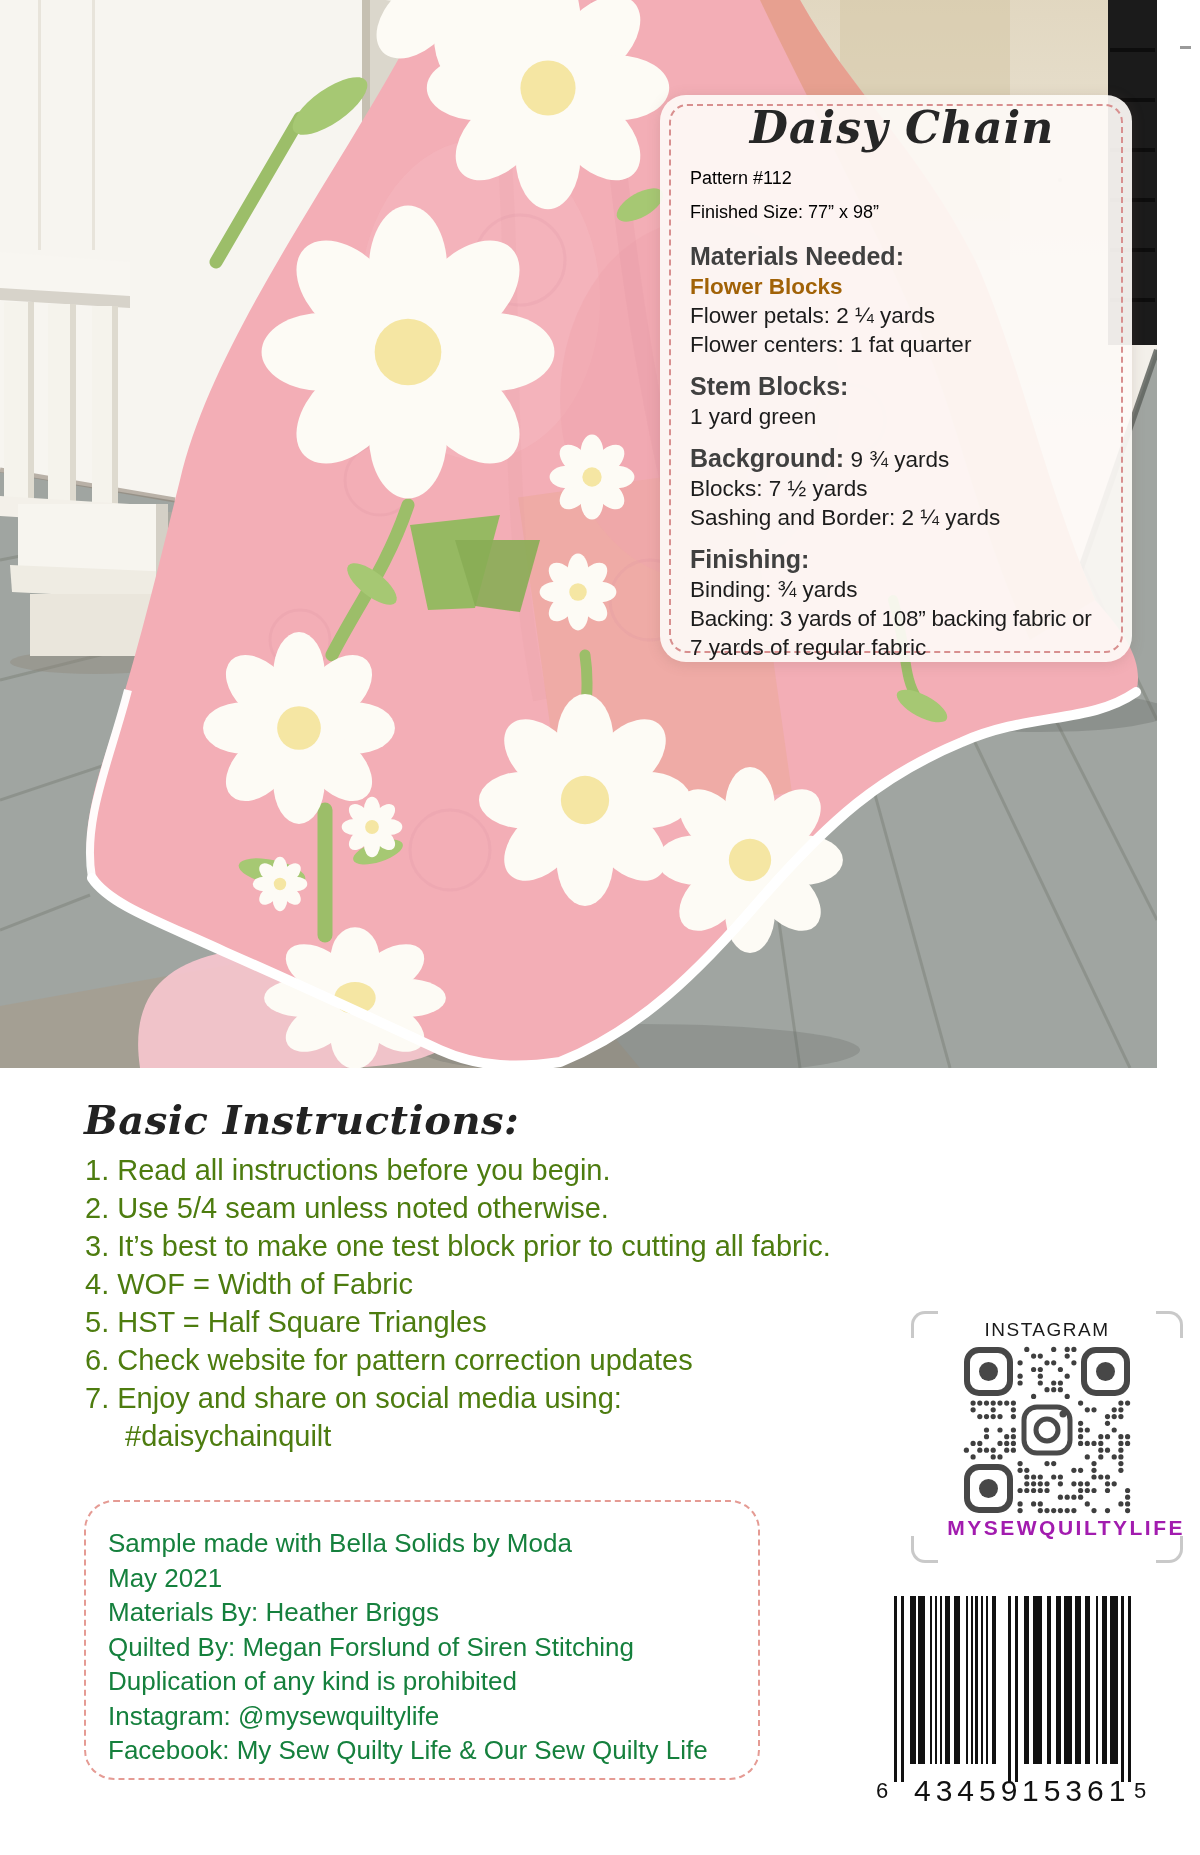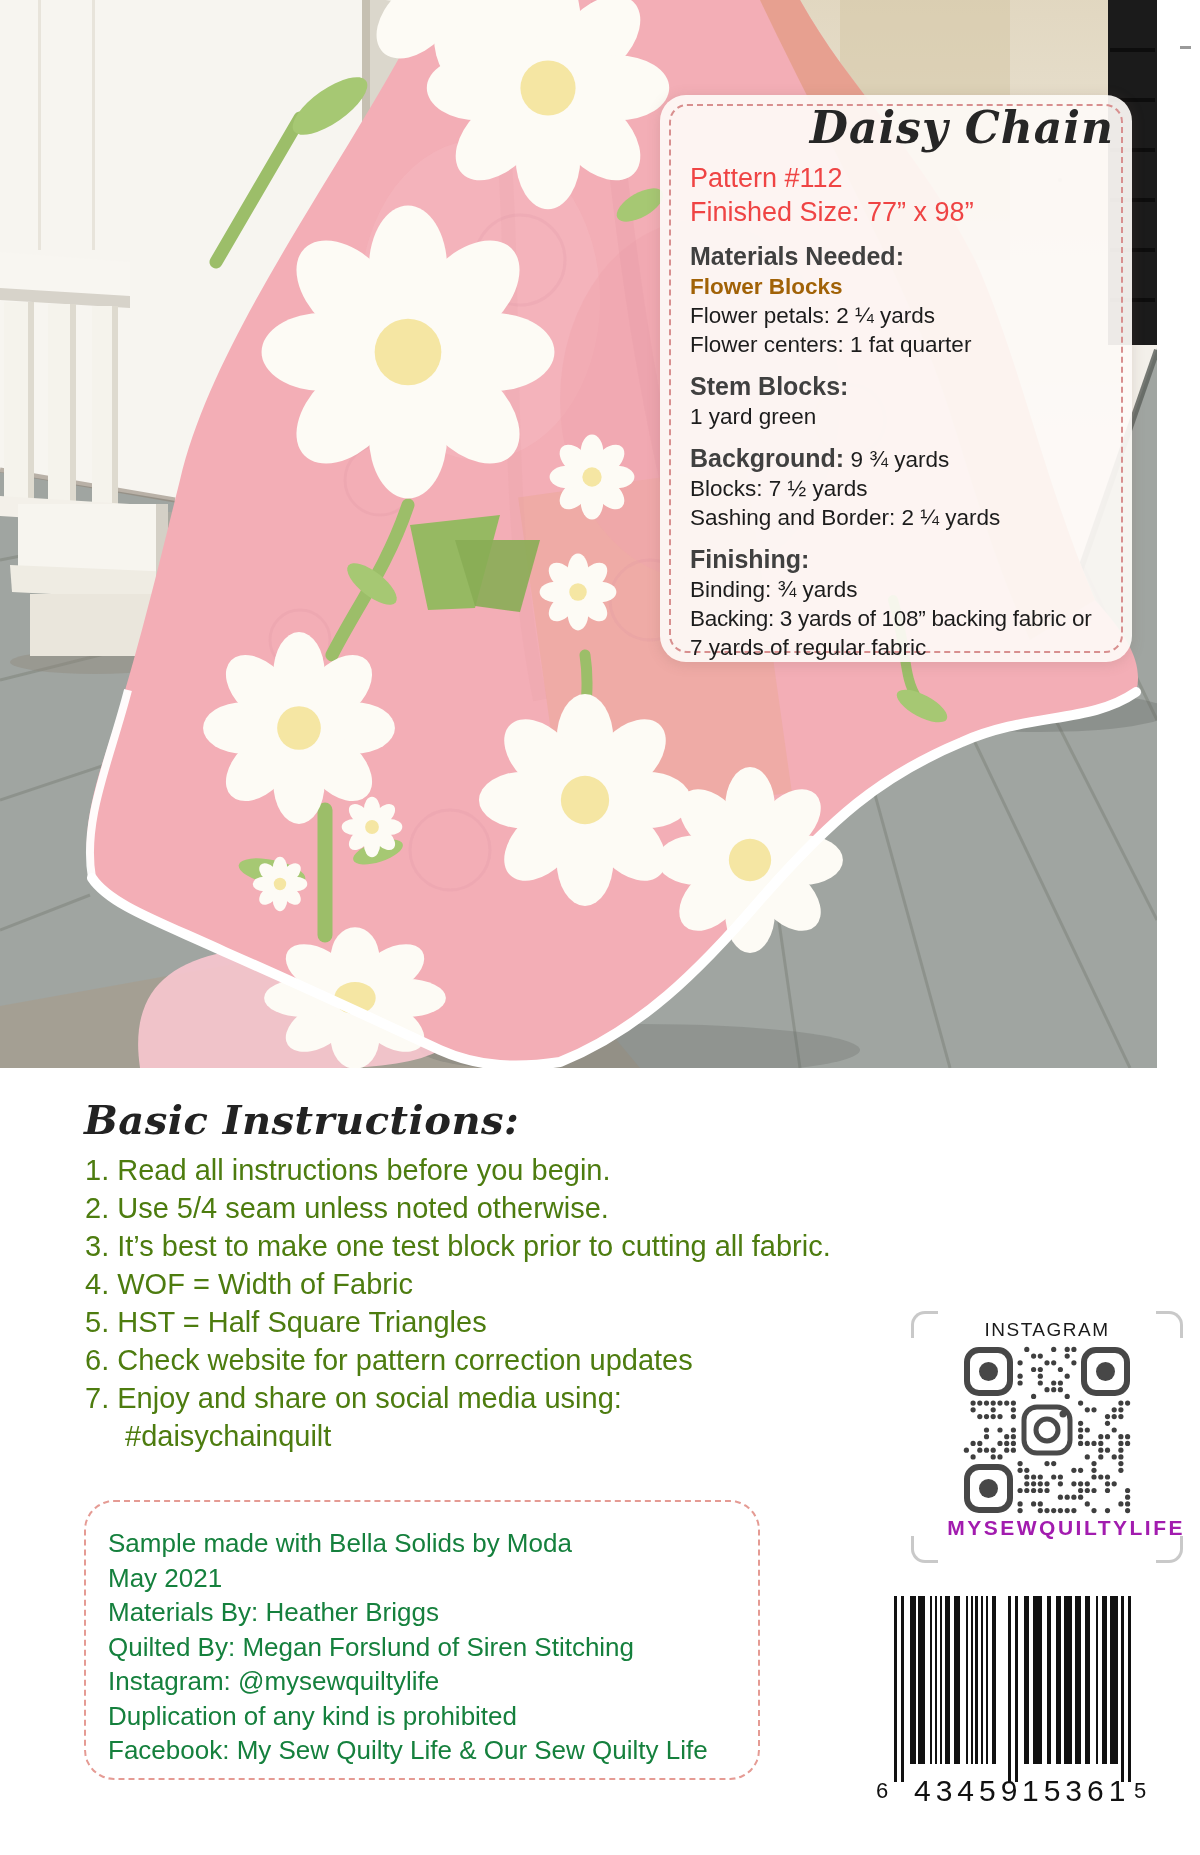--- a/index.html
+++ b/index.html
@@ -11,23 +11,23 @@
   .photo svg{display:block;}
 
   .corner-dash{position:absolute;left:1180px;top:46px;width:11px;height:3px;background:#9a9a9a;}
 
   
   .info-box{position:absolute;left:660px;top:95px;width:472px;height:567px;
             background:rgba(253,250,246,0.93);border-radius:26px;
             box-shadow:0 2px 14px rgba(120,90,80,0.18);}
   .info-box .dash{position:absolute;inset:9px;border:2px dashed #d88f8f;border-radius:18px;pointer-events:none;}
   .info-content{position:relative;padding:8px 18px 0 30px;}
-  .ib-title{text-align:right;font-family:"DejaVu Serif",serif;font-style:italic;font-weight:700;
+  .ib-title{text-align:center;font-family:"DejaVu Serif",serif;font-style:italic;font-weight:700;
             font-size:44px;line-height:50px;color:#262626;letter-spacing:1px;}
-  .ib-big{font-size:27px;line-height:34px;color:#ef4444;margin-top:0;}
+  .ib-big{font-size:18px;line-height:34px;color:#000000;margin-top:0;}
   .ib-top{margin-top:8px;}
   .group{margin-top:12px;}
   .ib-h{font-size:25px;font-weight:700;line-height:31px;color:#404040;}
   .ib-sh{font-size:22.5px;font-weight:700;line-height:29px;color:#a16207;}
   .ib-t{font-size:22.5px;line-height:29px;color:#1c1c1c;}
   .nowrap{white-space:nowrap;letter-spacing:-0.3px;}
 
   
   .basic-heading{position:absolute;left:84px;top:1096px;
       font-family:"DejaVu Serif",serif;font-style:italic;font-weight:700;
@@ -446,22 +446,22 @@
       <circle cx="100" cy="68" r="3.5" fill="#4a4a4a"></circle>
     </svg>
     <div class="insta-handle">MYSEWQUILTYLIFE</div>
   </div>
 
   <div class="credits">
     <div>Sample made with Bella Solids by Moda</div>
     <div>May 2021</div>
     <div>Materials By: Heather Briggs</div>
     <div>Quilted By: Megan Forslund of Siren Stitching</div>
+    <div>Duplication of any kind is prohibited</div>
     <div>Instagram: @mysewquiltylife</div>
-    <div>Duplication of any kind is prohibited</div>
     <div>Facebook: My Sew Quilty Life &amp; Our Sew Quilty Life</div>
   </div>
 
   <div class="barcode">
     <svg width="278" height="214" viewBox="0 0 278 214" xmlns="http://www.w3.org/2000/svg">
       <g id="bars-g" fill="#111">
           <rect x="22" y="4" width="3" height="186"></rect>
           <rect x="29" y="4" width="3" height="186"></rect>
           <rect x="38" y="4" width="6" height="168"></rect>
           <rect x="46" y="4" width="7" height="168"></rect>

